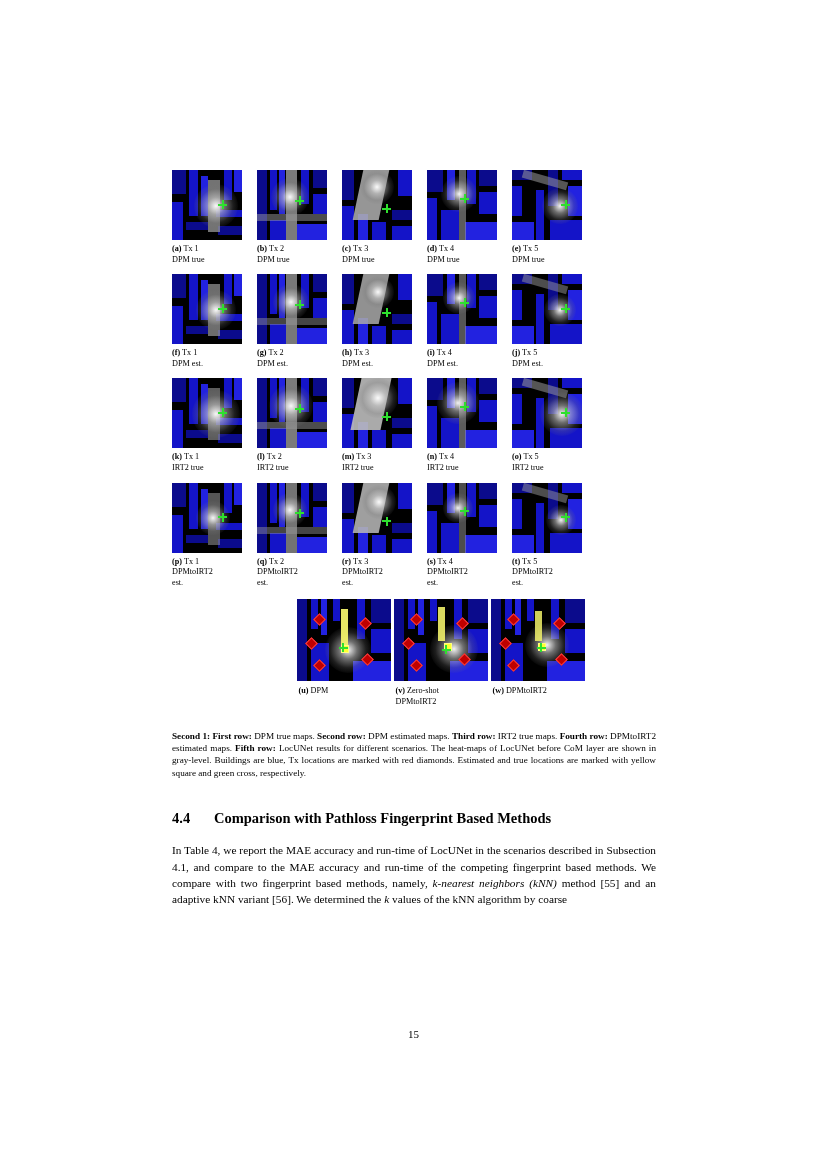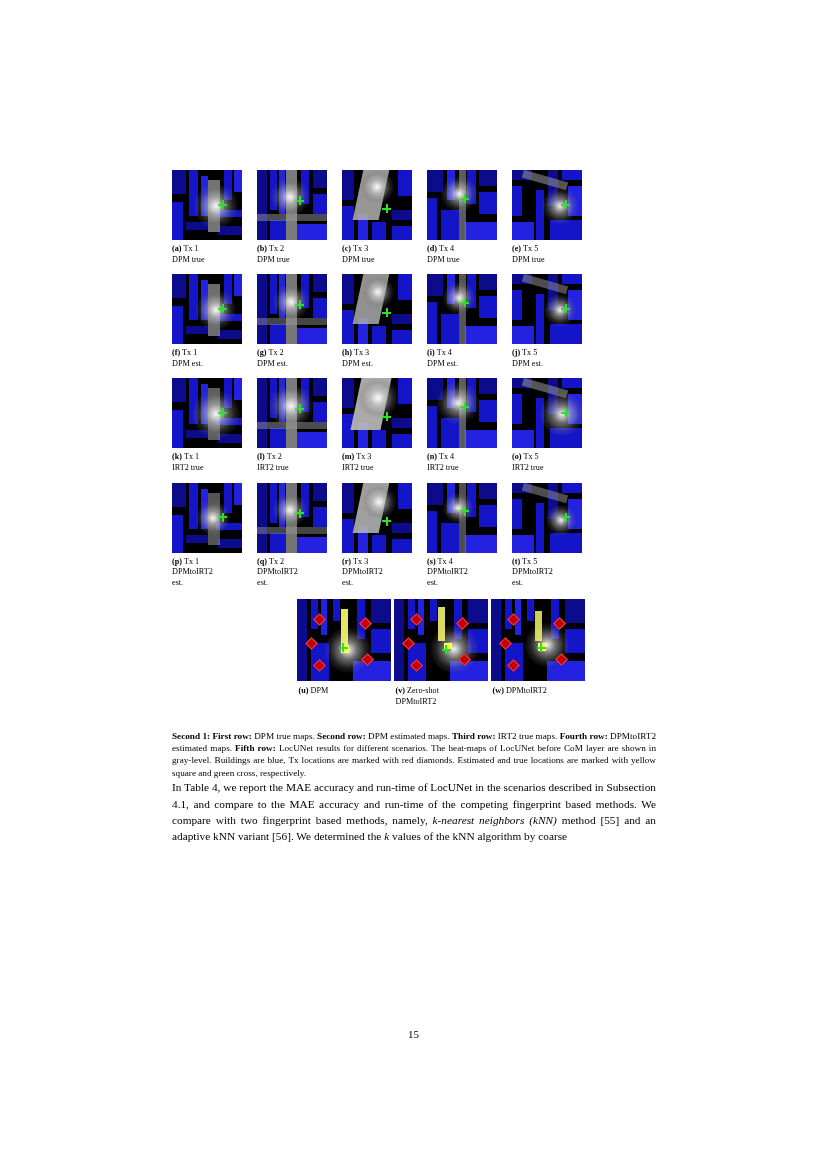--- a/index.html
+++ b/index.html
@@ -733,18 +733,21 @@
           </div>
         </div>
       </div>
 
       <div class="figcaption">
         <b>Second 1:</b>
         <span id="figcap-body"><b>First row:</b><span> DPM true maps. </span><b>Second row:</b><span> DPM estimated maps. </span><b>Third row:</b><span> IRT2 true maps. </span><b>Fourth row:</b><span> DPMtoIRT2 estimated maps. </span><b>Fifth row:</b><span> LocUNet results for different scenarios. The heat-maps of LocUNet before CoM layer are shown in gray-level. Buildings are blue, Tx locations are marked with red diamonds. Estimated and true locations are marked with yellow square and green cross, respectively.</span></span>
       </div>
     </div>
 
+    <h2 class="section">
+      <span class="num">4.4</span><span>Comparison with Pathloss Fingerprint Based Methods</span>
+    </h2>
 
     <div class="body-text" id="section-paragraph"><span>In Table 4, we report the MAE accuracy and run-time of LocUNet in the scenarios described in Subsection 4.1, and compare to the MAE accuracy and run-time of the competing fingerprint based methods. We compare with two fingerprint based methods, namely, </span><i>k-nearest neighbors (kNN)</i><span> method [55] and an adaptive kNN variant [56]. We determined the </span><i>k</i><span> values of the kNN algorithm by coarse</span></div>
   </div>
 
   <div class="pagenum">15</div>
 </div>
 
 </body></html>

